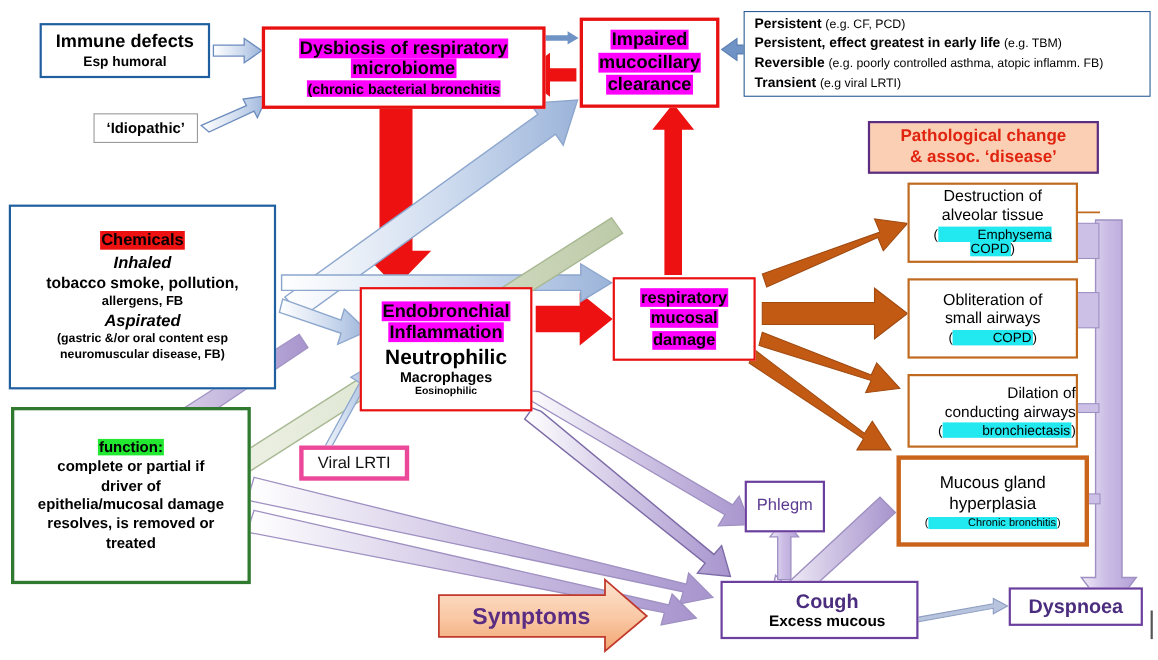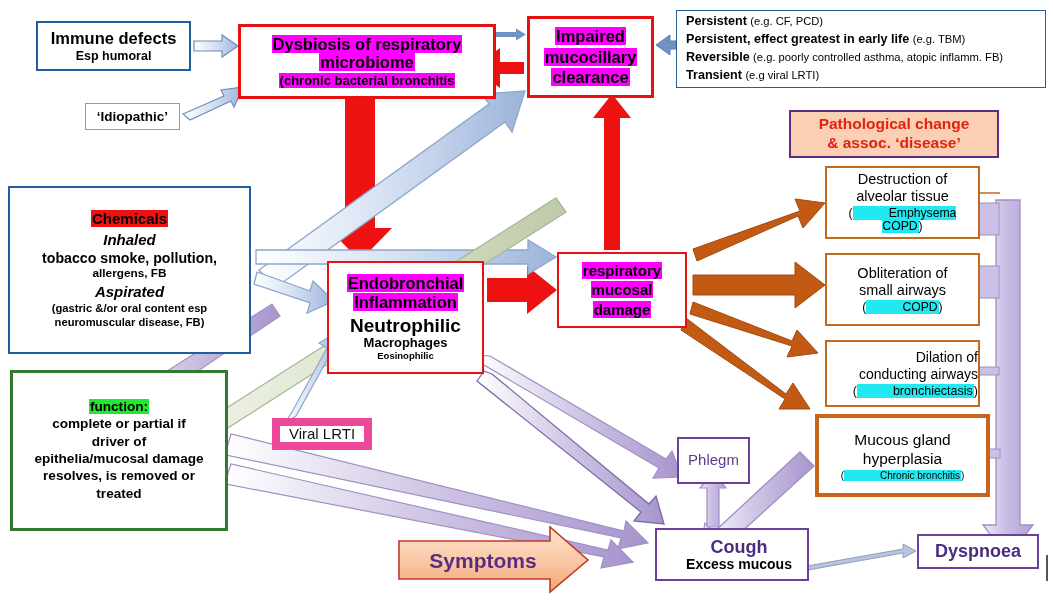--- a/index.html
+++ b/index.html
@@ -48,21 +48,21 @@
 
   #endobronchial{left:327px;top:261px;width:157px;height:113px;border:2.5px solid #e81010;}
   #endobronchial .l1{font-size:16.5px;font-weight:700;line-height:1.16;}
   #endobronchial .l2{font-size:19px;font-weight:600;margin-top:3px;}
   #endobronchial .l3{font-size:13px;font-weight:700;}
   #endobronchial .l4{font-size:9.5px;font-weight:600;}
 
   #respdamage{left:557px;top:252px;width:130px;height:76px;border:2.8px solid #e81010;}
   #respdamage .l1{font-size:15px;font-weight:700;line-height:1.3;}
 
-  #viral{left:272px;top:418px;width:100px;height:32px;border:8px solid #ec4899;}
+  #viral{left:272px;top:405px;width:100px;height:32px;border:4px solid #ec4899;}
   #viral .l1{font-size:15px;color:#111;}
 
   #patho{left:789px;top:110px;width:210px;height:48px;border:2.2px solid #5b2d82;background:#fbcfb4;}
   #patho .l1{font-size:15.5px;font-weight:700;color:#e0240f;line-height:1.2;}
 
   #destruction{left:825px;top:166px;width:155px;height:73px;border:2px solid #c06a20;}
   #destruction .l1{font-size:14.5px;color:#000;line-height:1.2;}
   #destruction .l2{font-size:12.2px;color:#000;margin-top:1px;}
 
   #obliteration{left:825px;top:253px;width:155px;height:73px;border:2px solid #c06a20;}
@@ -73,21 +73,21 @@
   #dilation .l1{font-size:14px;color:#000;line-height:1.2;}
   #dilation .l2{font-size:12.5px;color:#000;margin-top:1px;}
 
   #mucous{left:815px;top:414px;width:175px;height:83px;border:4px solid #c9641a;}
   #mucous .l1{font-size:15.5px;color:#000;line-height:1.24;}
   #mucous .l2{font-size:10px;color:#000;margin-top:1px;}
 
   #phlegm{left:677px;top:437px;width:73px;height:47px;border:2px solid #6b3f9e;}
   #phlegm .l1{font-size:15px;color:#5b3a90;}
 
-  #cough{left:655px;top:528px;width:154px;height:53px;border:2.6px solid #6b3f9e;padding-left:14px;}
+  #cough{left:655px;top:528px;width:180px;height:53px;border:2.6px solid #6b3f9e;padding-left:14px;}
   #cough .l1{font-size:18px;font-weight:700;color:#4b2d7f;}
   #cough .l2{font-size:14px;font-weight:700;color:#000;}
 
   #dyspnoea{left:917px;top:534px;width:122px;height:35px;border:2.6px solid #6b3f9e;}
   #dyspnoea .l1{font-size:18px;font-weight:700;color:#4b2d7f;}
 
   #symptoms-label{position:absolute;left:408px;top:546px;width:150px;height:30px;
      display:flex;align-items:center;justify-content:center;font-size:21px;font-weight:700;color:#5b2d82;}
   #edge-mark{position:absolute;left:1046px;top:555px;width:2px;height:26px;background:#555;}
 </style>

